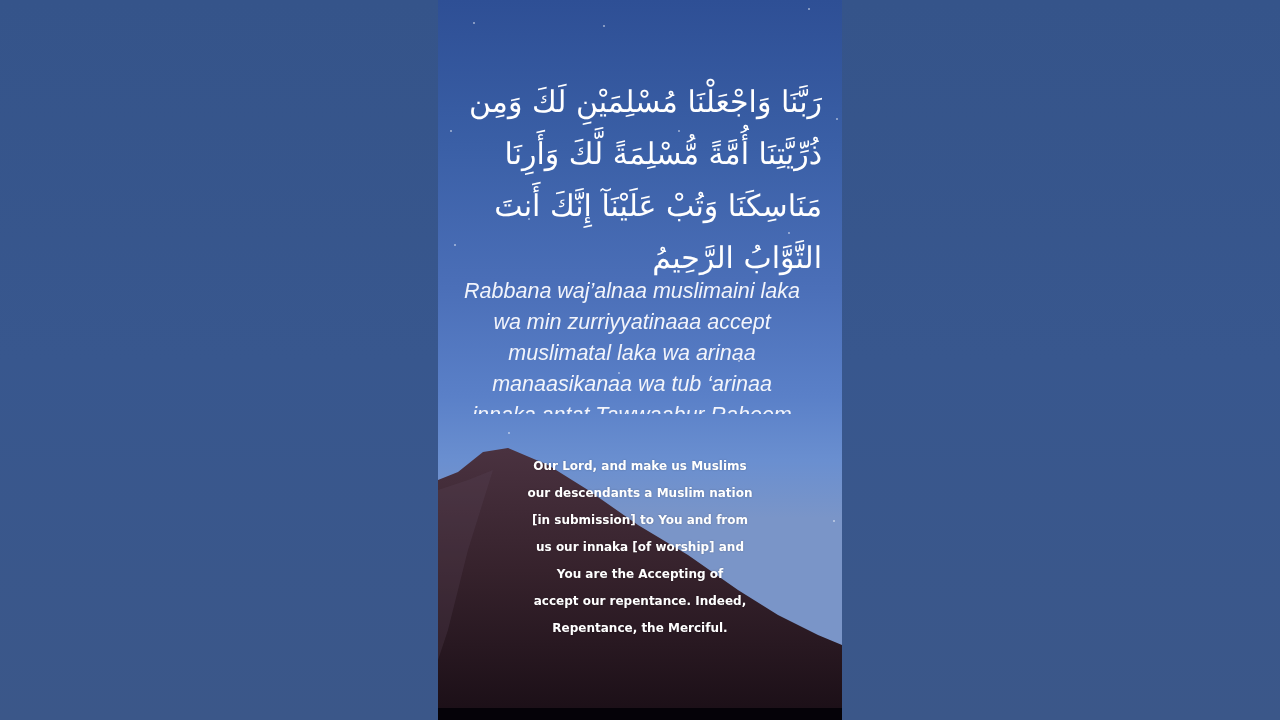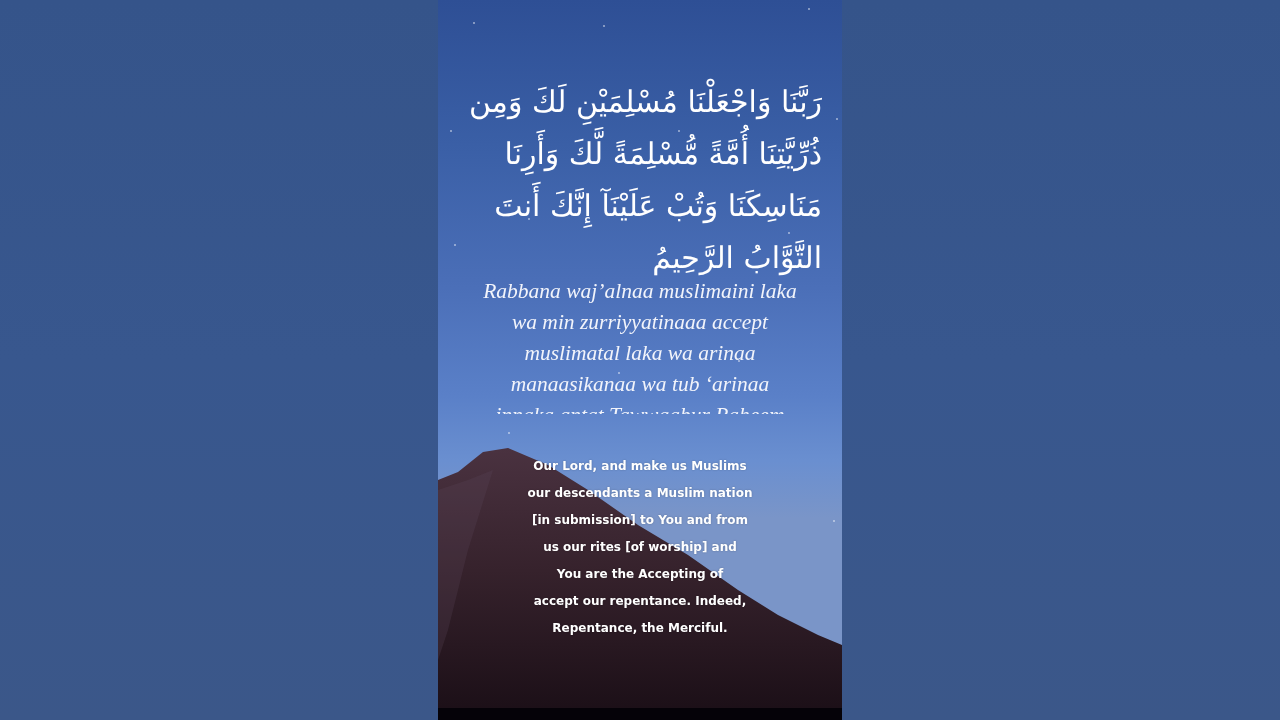--- a/index.html
+++ b/index.html
@@ -28,23 +28,23 @@
     position:absolute; left:0; bottom:0; width:404px; height:12px; background:#050208;
   }
   .arabic {
     position:absolute; left:20px; width:364px; top:36px;
     text-align:right; direction:rtl; color:#ffffff;
     font-family:"DejaVu Serif", serif; font-size:30px; line-height:52px;
     height:200px; overflow:hidden;margin-top:40px;
   }
   .arabic div { white-space:nowrap; }
   .translit {
-    position:absolute; left:10px; width:384px; top:276px; height:138px; overflow:hidden;
+    position:absolute; left:2px; width:384px; top:276px; height:138px; overflow:hidden;
     text-align:center; color:#f2f4fb;
-    font-family:Liberation Serif, serif; font-style:italic; font-size:21.5px; line-height:31px;
+    font-family:Liberation Sans, sans-serif; font-style:italic; font-size:21.5px; line-height:31px;
   }
   .translit div { white-space:nowrap; }
   .translation {
     position:absolute; left:8px; width:388px; top:453px;
     text-align:center; color:#ffffff; font-weight:bold;
     font-family:"DejaVu Sans", sans-serif; font-size:12px; line-height:27px;
     text-shadow:0 0 2px rgba(0,0,0,0.25);
   }
   .translation div { white-space:nowrap; }
 </style>
@@ -97,18 +97,18 @@
     <div>wa min zurriyyatinaaa accept</div>
     <div>muslimatal laka wa arinaa</div>
     <div>manaasikanaa wa tub ‘arinaa</div>
     <div>innaka antat Tawwaabur Raheem</div>
   </div>
 
   <div class="translation">
     <div>Our Lord, and make us Muslims</div>
     <div>our descendants a Muslim nation</div>
     <div>[in submission] to You and from</div>
-    <div>us our rites [of worship] and</div>
+    <div>us our innaka [of worship] and</div>
     <div>You are the Accepting of</div>
     <div>accept our repentance. Indeed,</div>
     <div>Repentance, the Merciful.</div>
   </div>
 </div>
 
 </body></html>

